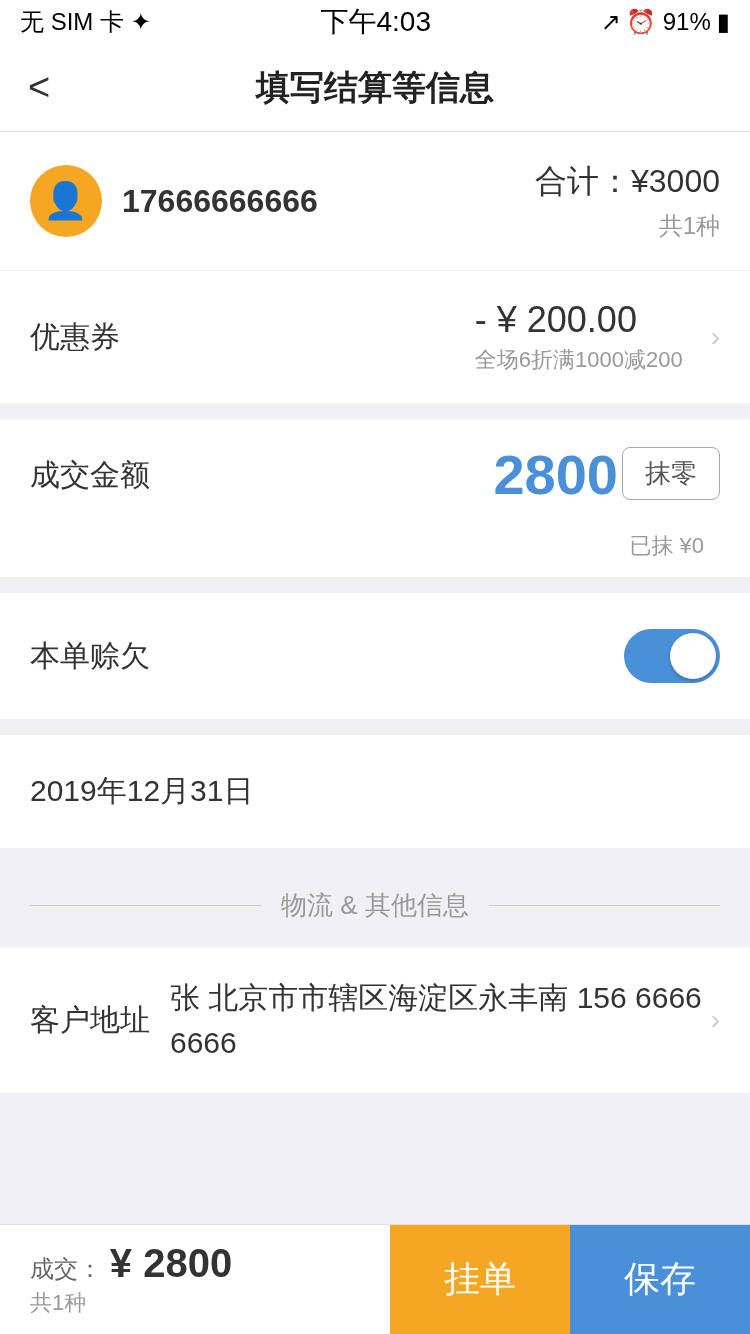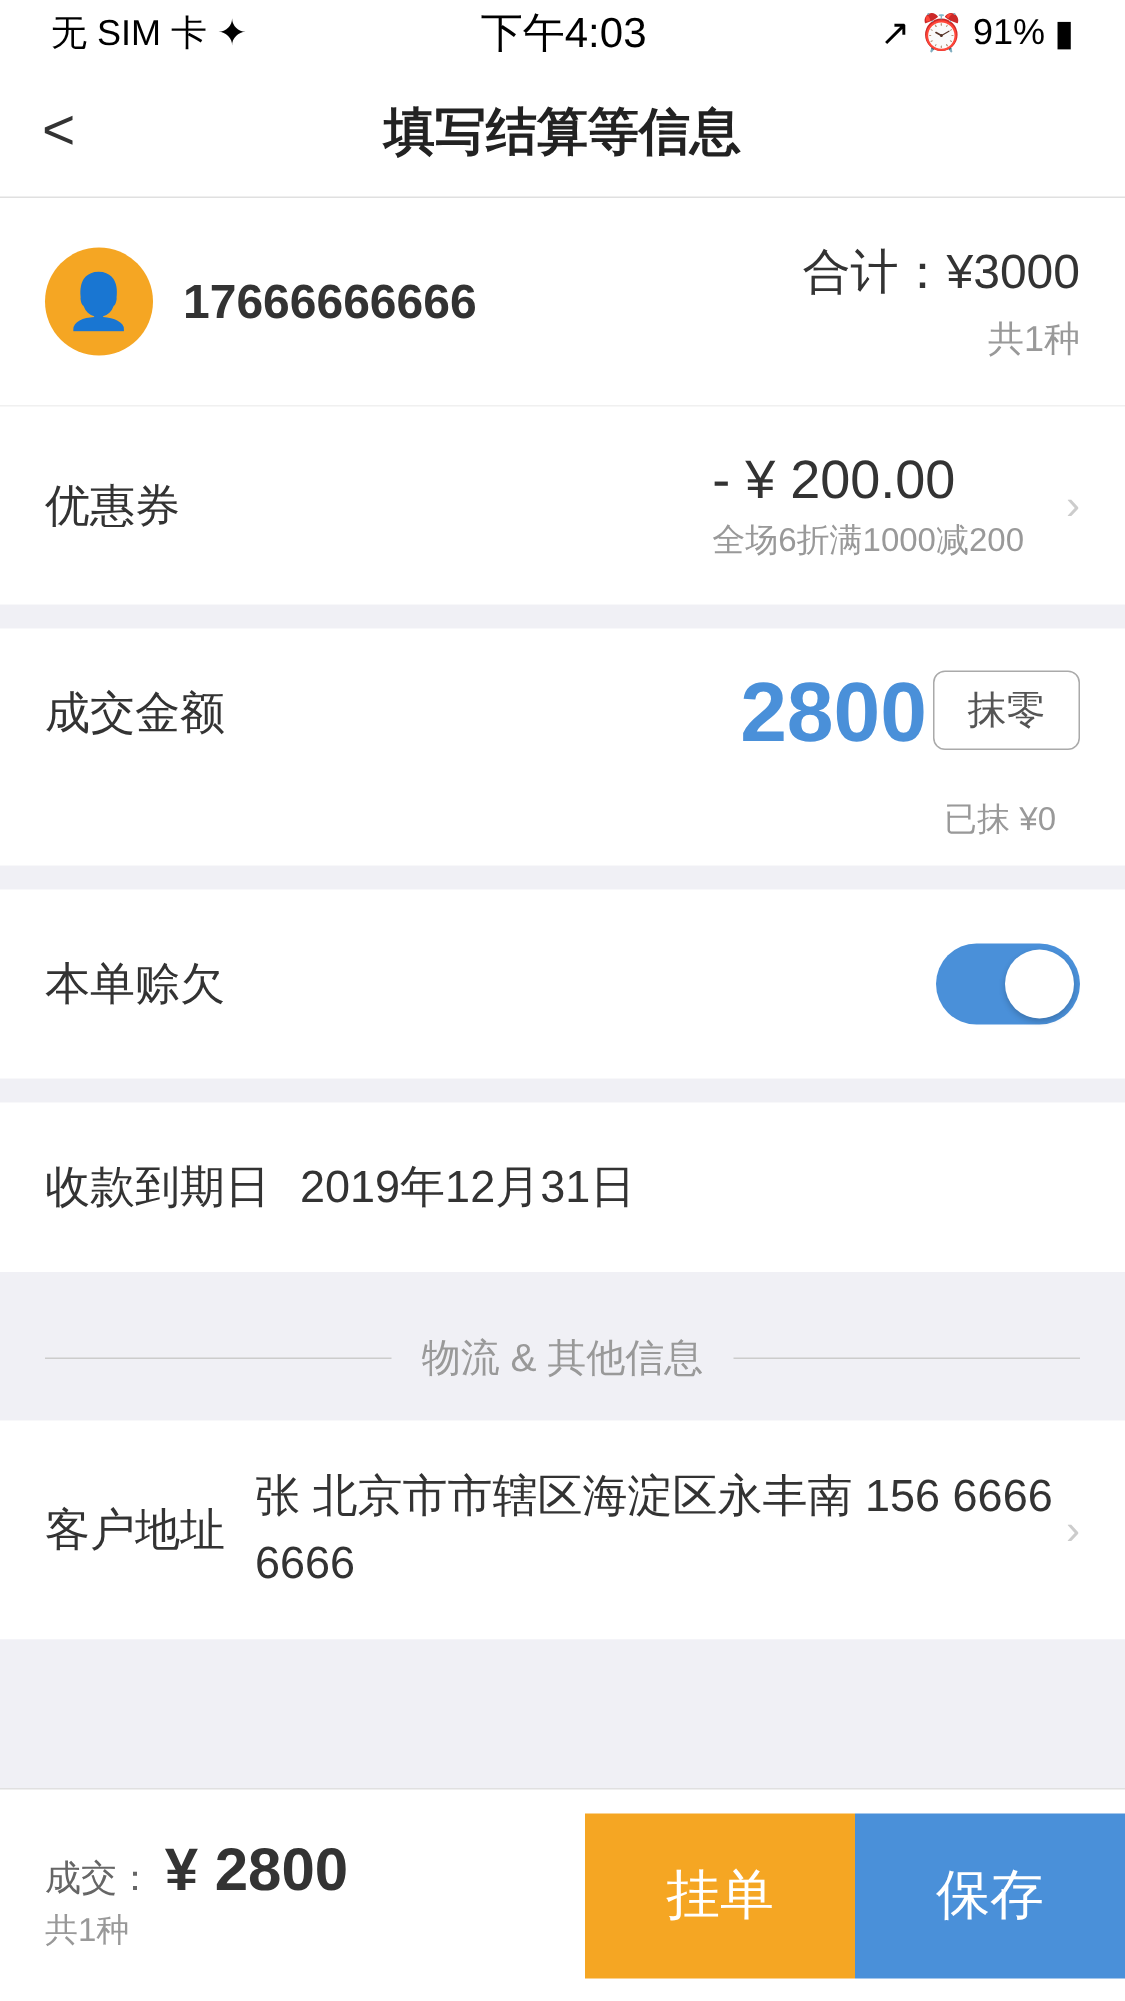--- a/index.html
+++ b/index.html
@@ -13,21 +13,21 @@
       color: #333;
     }
 
     
     .status-bar {
       height: 44px;
       background: #fff;
       display: flex;
       align-items: center;
       justify-content: space-between;
-      padding: 0 34px;
+      padding: 0 20px;
       font-size: 24px;
       color: #000;
     }
     .status-left { display: flex; align-items: center; gap: 8px; }
     .status-center { font-size: 28px; font-weight: 500; }
     .status-right { display: flex; align-items: center; gap: 6px; font-size: 24px; }
 
     
     .nav-bar {
       height: 88px;
@@ -269,21 +269,21 @@
     .bottom-gray {
       background: #f0f0f5;
       height: 180px;
     }
 
     
     .footer-bar {
       position: fixed;
       bottom: 0;
       width: 750px;
-      height: 142px;
+      height: 110px;
       display: flex;
       align-items: center;
       background: #fff;
       border-top: 1px solid #e0e0e0;
     }
     .footer-info {
       flex: 1;
       padding: 0 30px;
     }
     .footer-deal-label {
@@ -385,21 +385,20 @@
 </div>
 
 <div class="debt-row">
   <div class="debt-label">本单赊欠</div>
   <div class="toggle">
     <div class="toggle-knob"></div>
   </div>
 </div>
 
 <div class="due-date-row">
-  <div class="due-date-label">收款到期日</div>
   <div class="due-date-value">2019年12月31日</div>
 </div>
 
 <div class="logistics-header">
   <div class="logistics-line"></div>
   <div class="logistics-title">物流 &amp; 其他信息</div>
   <div class="logistics-line"></div>
 </div>
 
 <div class="address-row">

